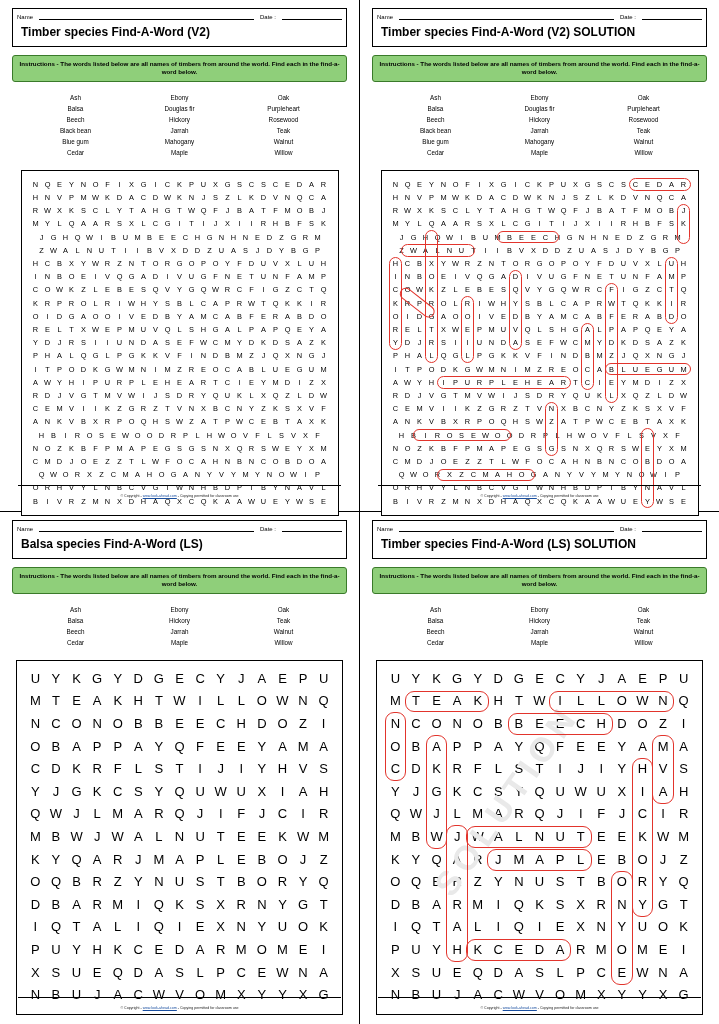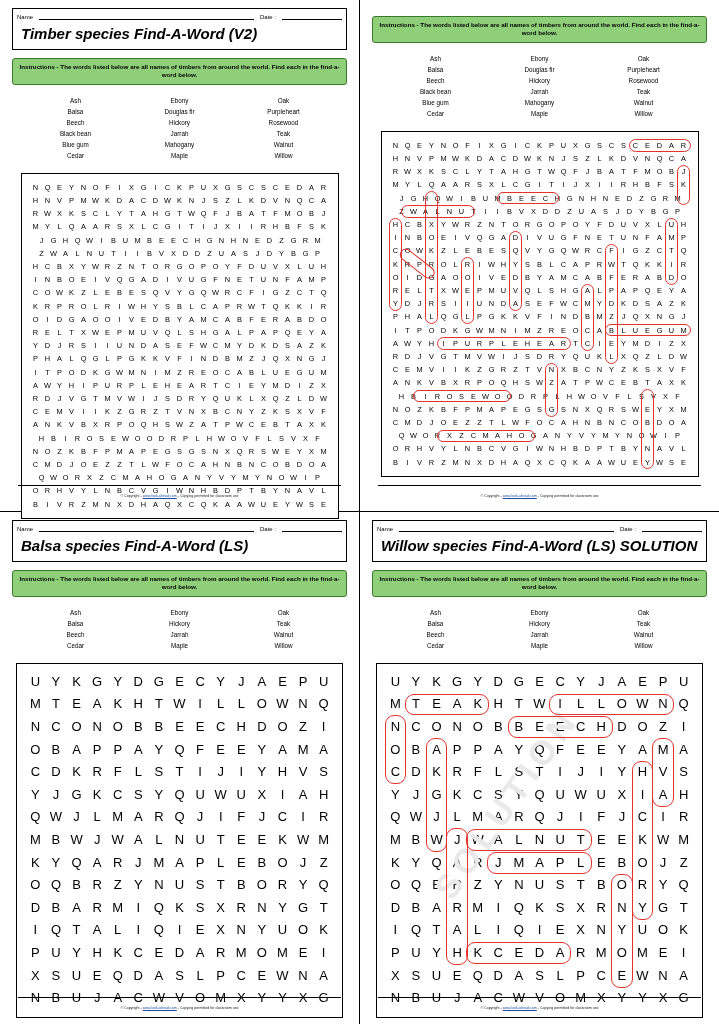--- a/index.html
+++ b/index.html
@@ -13,21 +13,21 @@
   .vline{position:absolute;left:359px;top:0;width:1px;height:1024px;background:#000;}
   .hline{position:absolute;left:0;top:511px;width:719px;height:1px;background:#000;}
 
   
   .namerow{display:flex;align-items:flex-end;gap:6px;font-size:6px;padding:3px 4px 0 4px;}
   .namerow .lbl{font-size:6px;}
   .rule{flex:1;border-bottom:1px solid #000;height:7px;}
   .rule.short{flex:0 0 60px;}
   .titlewrap{border:1px solid #000;margin:0 2px;}
   .titlewrap .namerow{border-bottom:none;}
-  .titlewrap .t{padding:5px 8px 7px 8px;font-size:15px;font-weight:bold;font-style:italic;}
+  .titlewrap .t{padding:5px 8px 7px 8px;font-size:12px;font-weight:bold;}
 
   .instr{margin:8px 2px 0 2px;background:#8fcf7a;border:1px solid #3a7a2a;border-radius:3px;
          font-size:6.2px;font-weight:bold;text-align:center;padding:4px 6px;line-height:1.35;}
 
   .words{display:flex;justify-content:center;gap:48px;margin-top:10px;}
   .wcol{font-size:6.3px;line-height:1.75;text-align:center;min-width:56px;}
 
   .gridwrap{display:flex;justify-content:center;margin-top:12px;}
   .grid{border:1.6px solid #000;padding:7px 8px;background:#fff;}
   .grow{display:flex;justify-content:center;}
@@ -762,20 +762,29 @@
             <span class="cell">S</span>
             <span class="cell">E</span>
           </div>
         </div>
     </div>
     <div class="footrule"></div>
     <div class="foot">© Copyright - <a>www.look-ahead.com</a> - Copying permitted for classroom use</div>
   </div>
 
   <div class="quad q-tr">
+    <div class="titlewrap">
+      <div class="namerow">
+        <span class="lbl">Name</span>
+        <span class="rule"></span>
+        <span class="lbl">Date :</span>
+        <span class="rule short"></span>
+      </div>
+      <div class="t">Timber species Find-A-Word (V2) SOLUTION</div>
+    </div>
     <div class="instr">Instructions - The words listed below are all names of timbers from around the world. Find each in the find-a-word below.</div>
     <div class="words">
       <div class="wcol">
         <div>Ash</div>
         <div>Balsa</div>
         <div>Beech</div>
         <div>Black bean</div>
         <div>Blue gum</div>
         <div>Cedar</div>
       </div>
@@ -1788,21 +1797,21 @@
   </div>
 
   <div class="quad q-br">
     <div class="titlewrap">
       <div class="namerow">
         <span class="lbl">Name</span>
         <span class="rule"></span>
         <span class="lbl">Date :</span>
         <span class="rule short"></span>
       </div>
-      <div class="t">Willow species Find-A-Word (LS) SOLUTION</div>
+      <div class="t">Timber species Find-A-Word (LS) SOLUTION</div>
     </div>
     <div class="instr">Instructions - The words listed below are all names of timbers from around the world. Find each in the find-a-word below.</div>
     <div class="words">
       <div class="wcol">
         <div>Ash</div>
         <div>Balsa</div>
         <div>Beech</div>
         <div>Cedar</div>
       </div>
       <div class="wcol">

